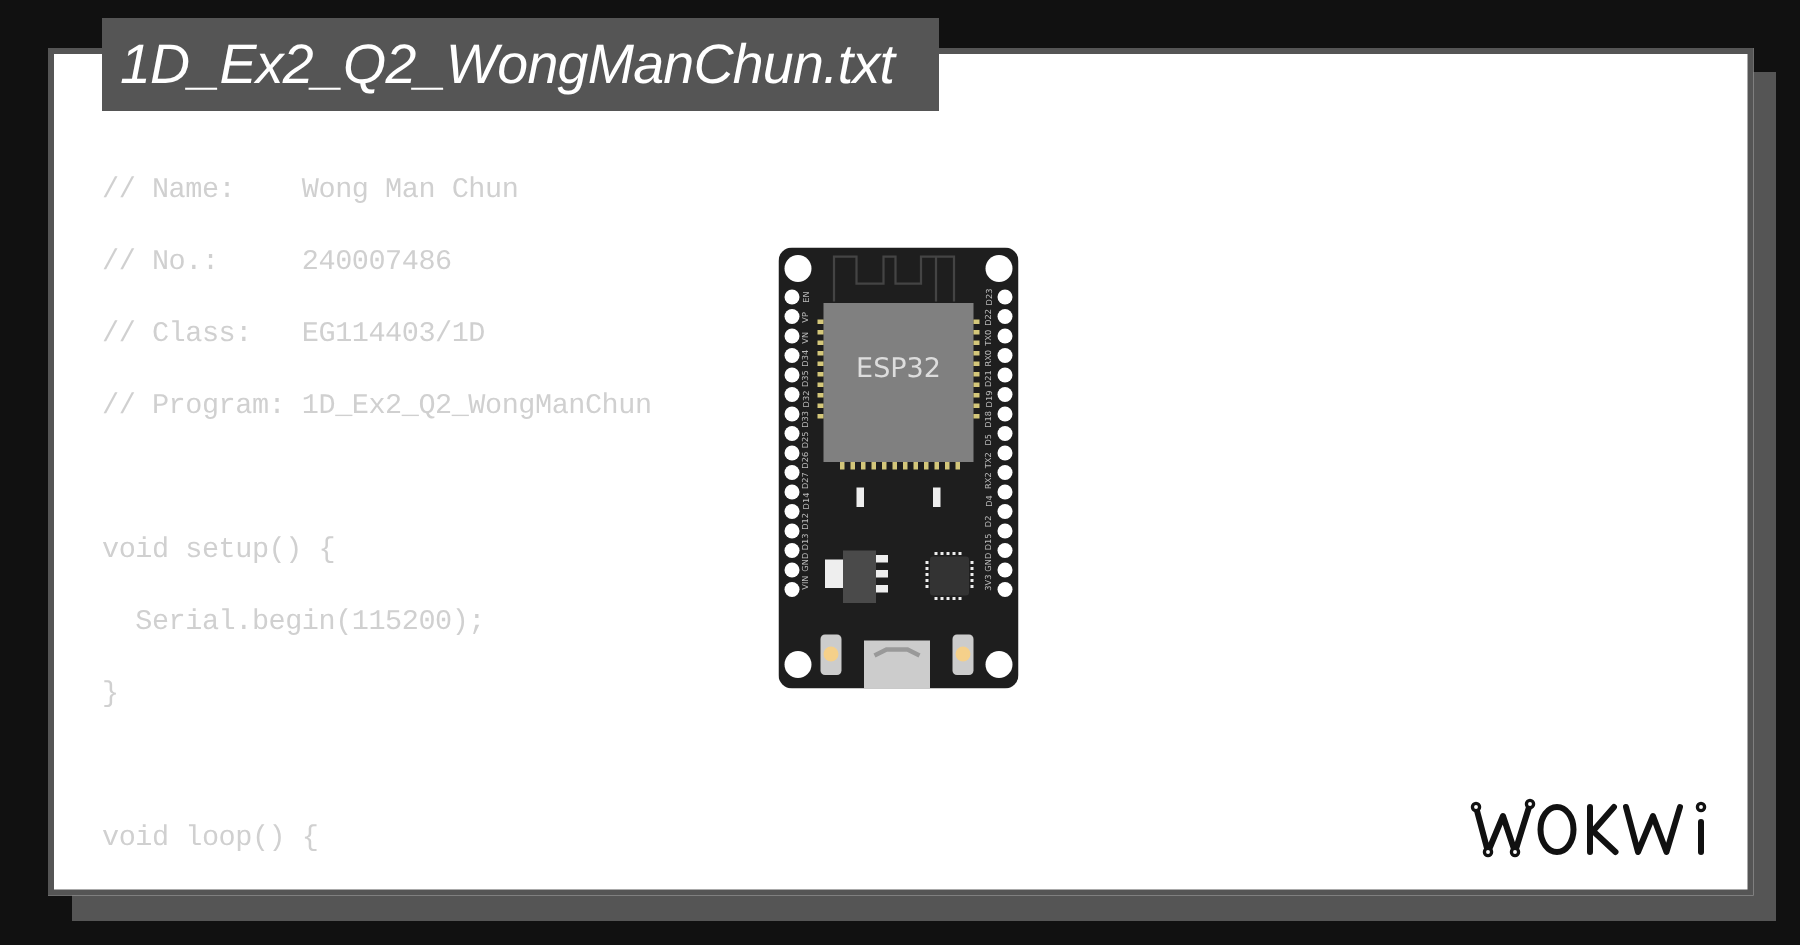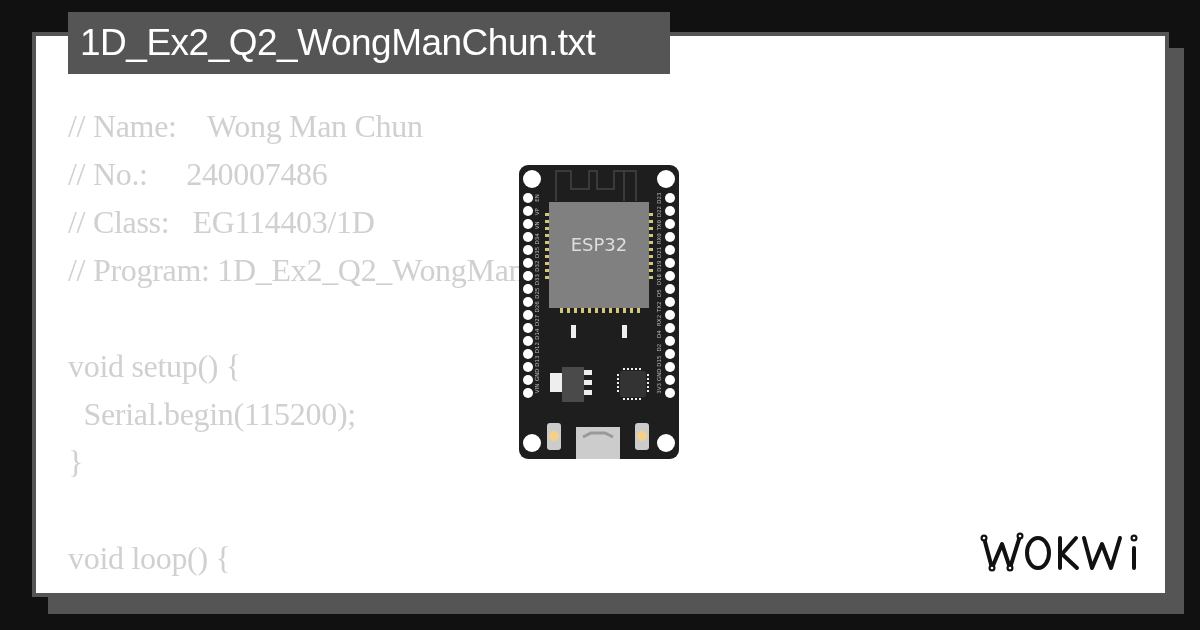--- a/index.html
+++ b/index.html
@@ -11,30 +11,31 @@
   .card-shadow {
     position: absolute; left: 48px; top: 48px; width: 1136px; height: 566px;
     background: #555555;
   }
   .card {
     position: absolute; left: 32px; top: 32px; width: 1129px; height: 557px;
     background: #ffffff; border: 4px solid #555555; overflow: hidden;
   }
   .code {
     position: absolute; left: 32px; top: 66px; margin: 0;
-    font-family: Liberation Serif, serif; font-size: 32px; line-height: 48px;
+    font-family: Liberation Mono, monospace; font-size: 19px; line-height: 48px;
     color: #d0d0d0; white-space: pre; letter-spacing: -0.3px;
   }
   .code .line { height: 48px; display: block; }
   .title-tab {
-    position: absolute; left: 68px; top: 12px; height: 62px; width: 602px;
+    position: absolute; left: 68px; top: 12px; height: 62px; width: 558px;
     background: #555555; color: #ffffff;
     font-family: "Liberation Sans", sans-serif; font-size: 37px;
     line-height: 62px; padding-left: 12px; box-sizing: border-box;
     letter-spacing: -0.5px;
+    font-style: italic;
   }
   .board {
     position: absolute; left: 519px; top: 165px; width: 160px; height: 294px;
   }
   .logo {
     position: absolute; left: 978px; top: 528px; width: 172px; height: 48px;
   }
 </style>
 </head>
 <body>

